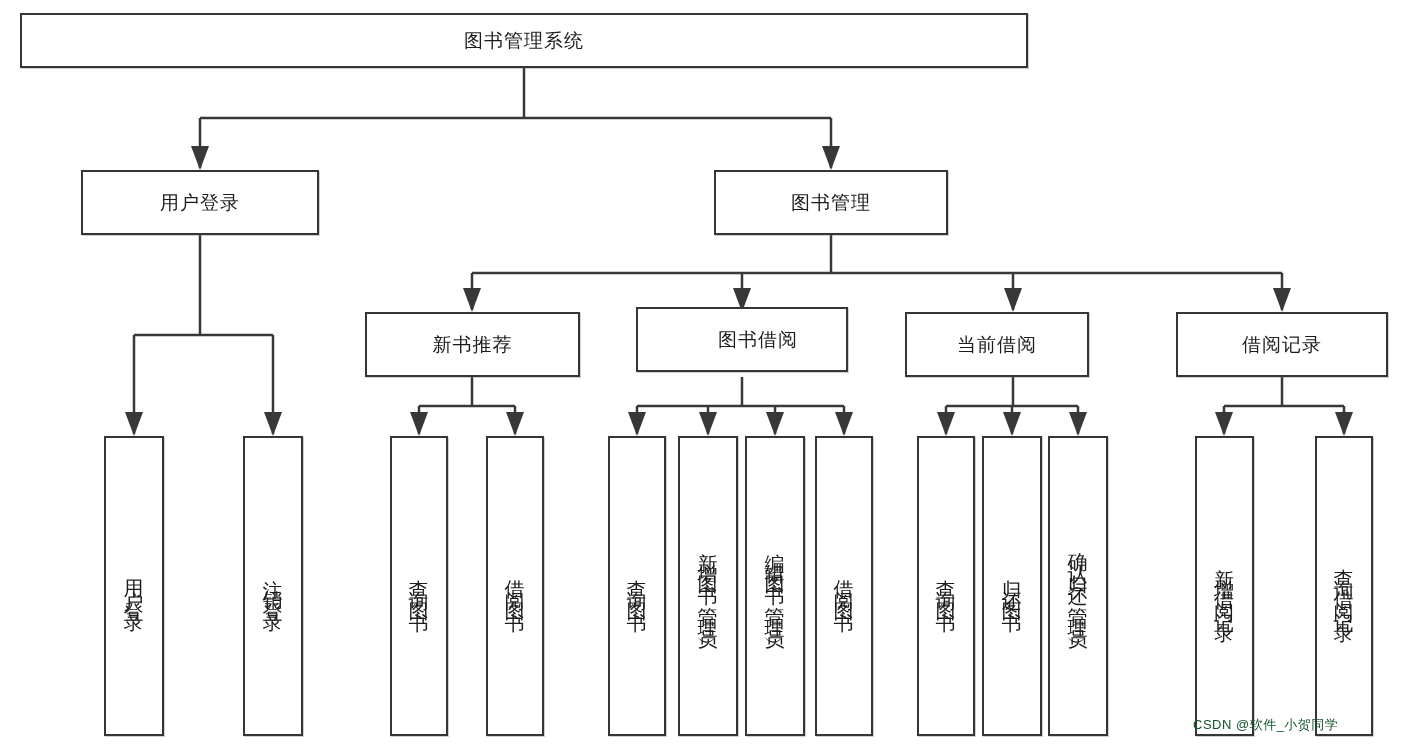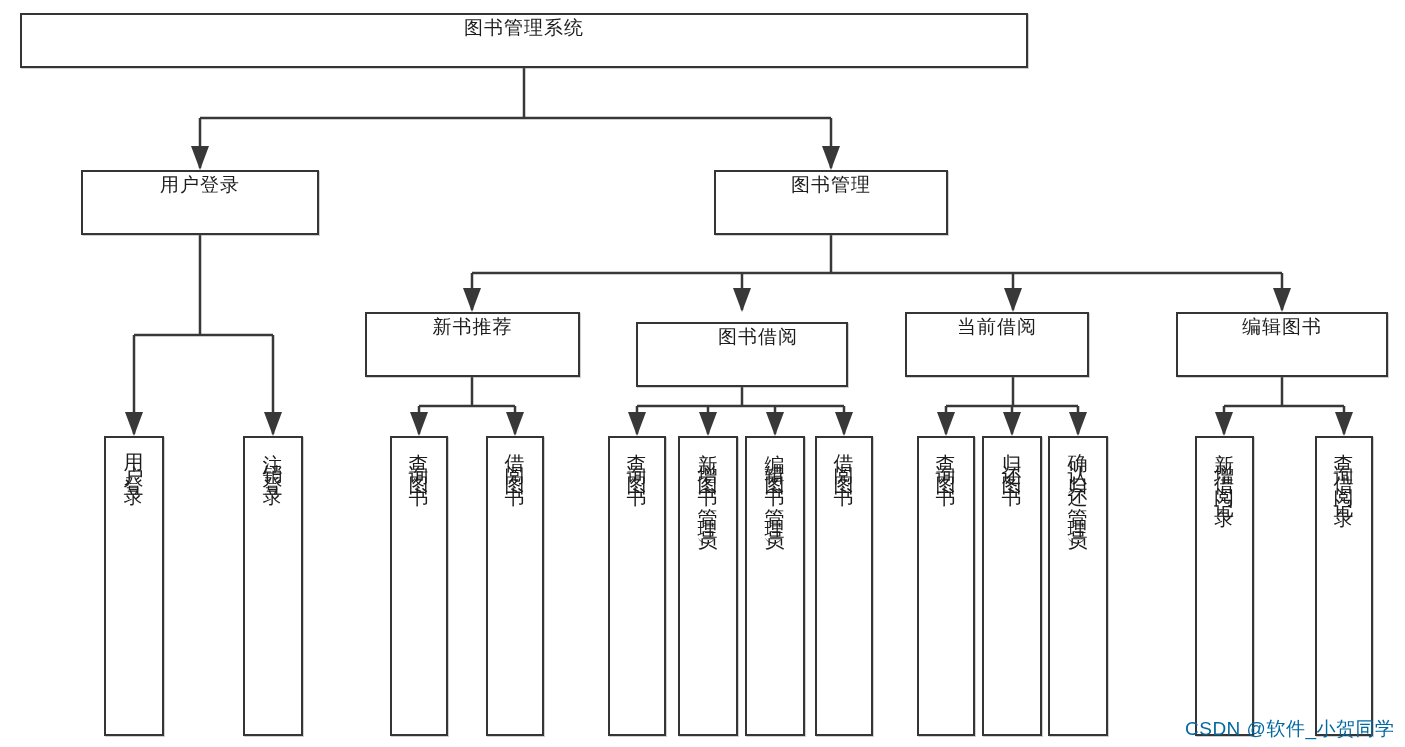--- a/index.html
+++ b/index.html
@@ -9,40 +9,41 @@
     background:#ffffff;
     font-family:"Liberation Sans","DejaVu Sans",sans-serif;
     overflow:hidden;
   }
   #wires{position:absolute;left:0;top:0;width:1405px;height:747px;}
   .box{
     position:absolute;
     background:#ffffff;
     border:2.5px solid #353535;
     box-sizing:border-box;
-    display:flex;justify-content:center;
+    display:flex;align-items:center;justify-content:center;
     color:#1c1c1c;
     font-size:19px;
     letter-spacing:1px;
     box-shadow:1px 1px 0 rgba(120,120,120,.35);
   }
   .leaf .vtext{
     writing-mode:vertical-rl;
     text-orientation:mixed;
     letter-spacing:11px;
     font-size:20px;
     line-height:1;
     white-space:nowrap;
   }
   .watermark{
     position:absolute;
-    color:#0369a1;
-    font-size:19px;
+    color:#14532d;
+    font-size:13px;
     letter-spacing:.5px;
     white-space:nowrap;
+    margin-left:8px;
   }
 </style>
 </head>
 <body>
 
 <div id="stage">
 
   <svg id="wires" viewBox="0 0 1405 747" xmlns="http://www.w3.org/2000/svg">
     <g stroke="#383838" stroke-width="2.5" fill="none">
 
@@ -90,28 +91,28 @@
   <div class="box" style="left:81px;top:170px;width:238px;height:65px;">
     <span>用户登录</span>
   </div>
   <div class="box" style="left:365px;top:312px;width:215px;height:65px;">
     <span>新书推荐</span>
   </div>
 
   <div class="box" style="left:714px;top:170px;width:234px;height:65px;">
     <span>图书管理</span>
   </div>
-  <div class="box" style="left:636px;top:322px;width:212px;height:65px;padding-left:32px;">
+  <div class="box" style="left:636px;top:307px;width:212px;height:65px;padding-left:32px;">
     <span>图书借阅</span>
   </div>
   <div class="box" style="left:905px;top:312px;width:184px;height:65px;">
     <span>当前借阅</span>
   </div>
   <div class="box" style="left:1176px;top:312px;width:212px;height:65px;">
-    <span>编辑图书</span>
+    <span>借阅记录</span>
   </div>
 
   <div class="box leaf" style="left:104px;top:436px;width:60px;height:300px;">
     <span class="vtext">用户登录</span>
   </div>
   <div class="box leaf" style="left:243px;top:436px;width:60px;height:300px;">
     <span class="vtext">注销登录</span>
   </div>
 
   <div class="box leaf" style="left:390px;top:436px;width:58px;height:300px;">

